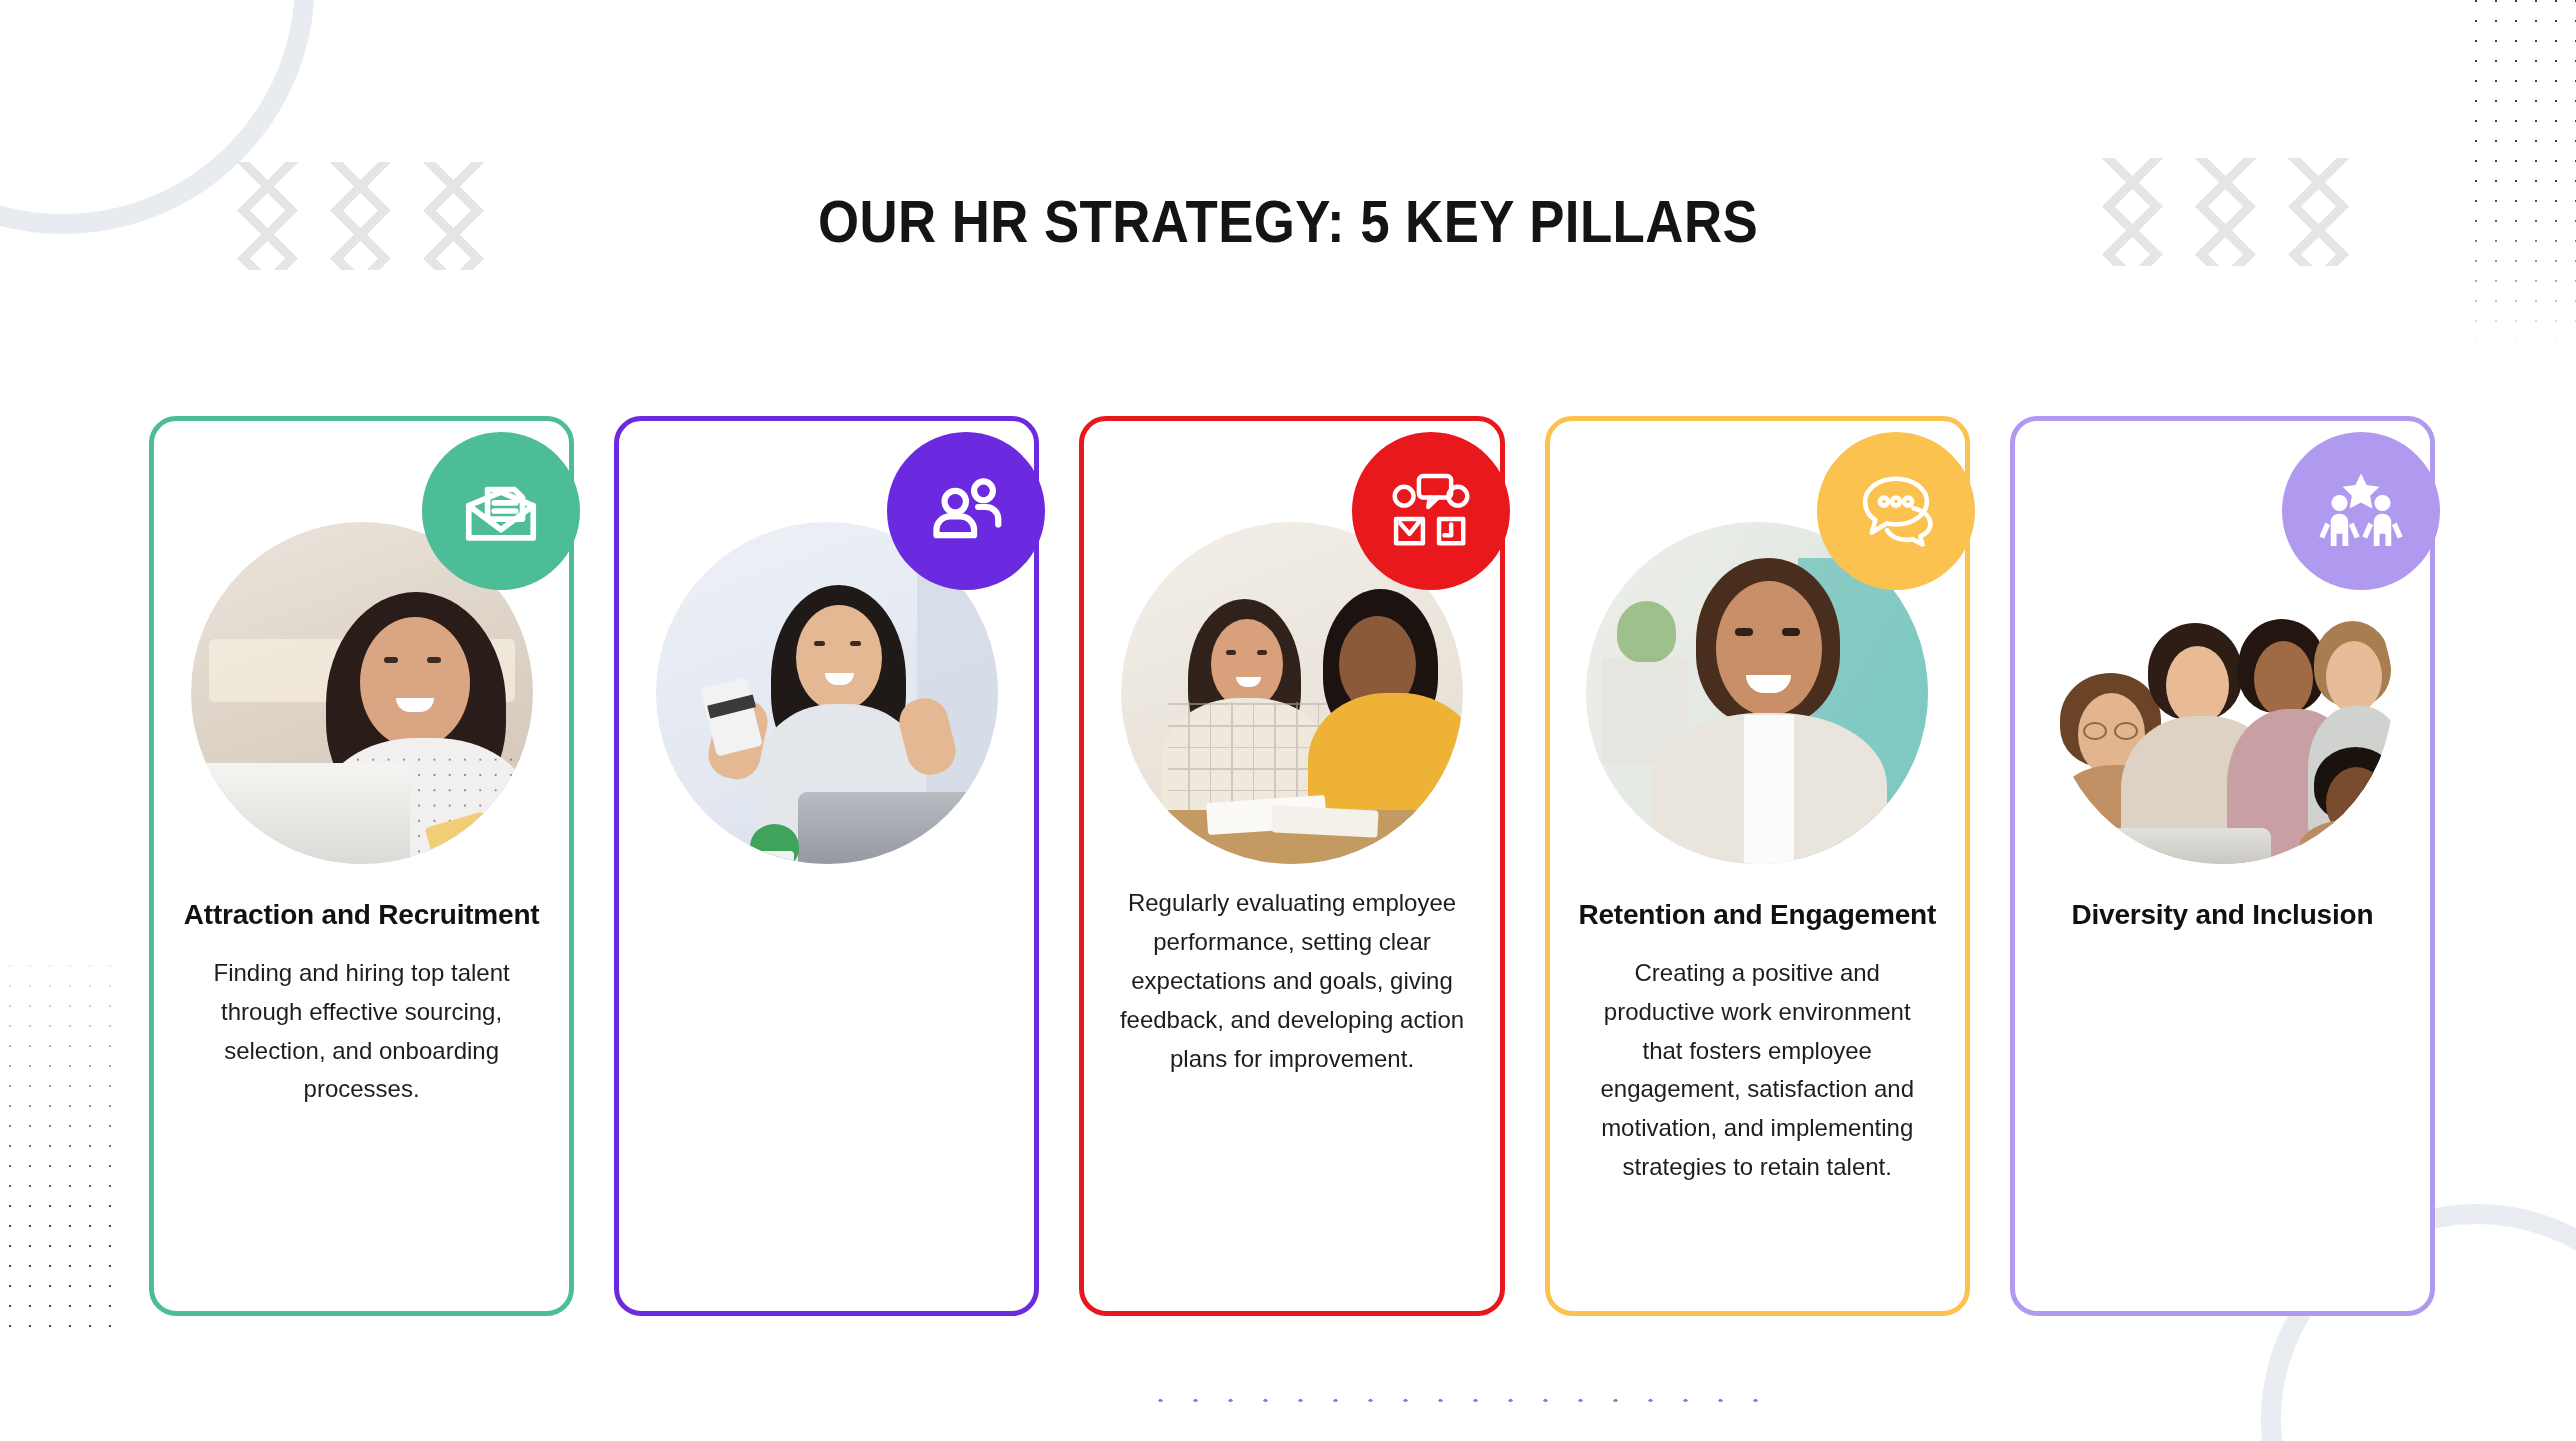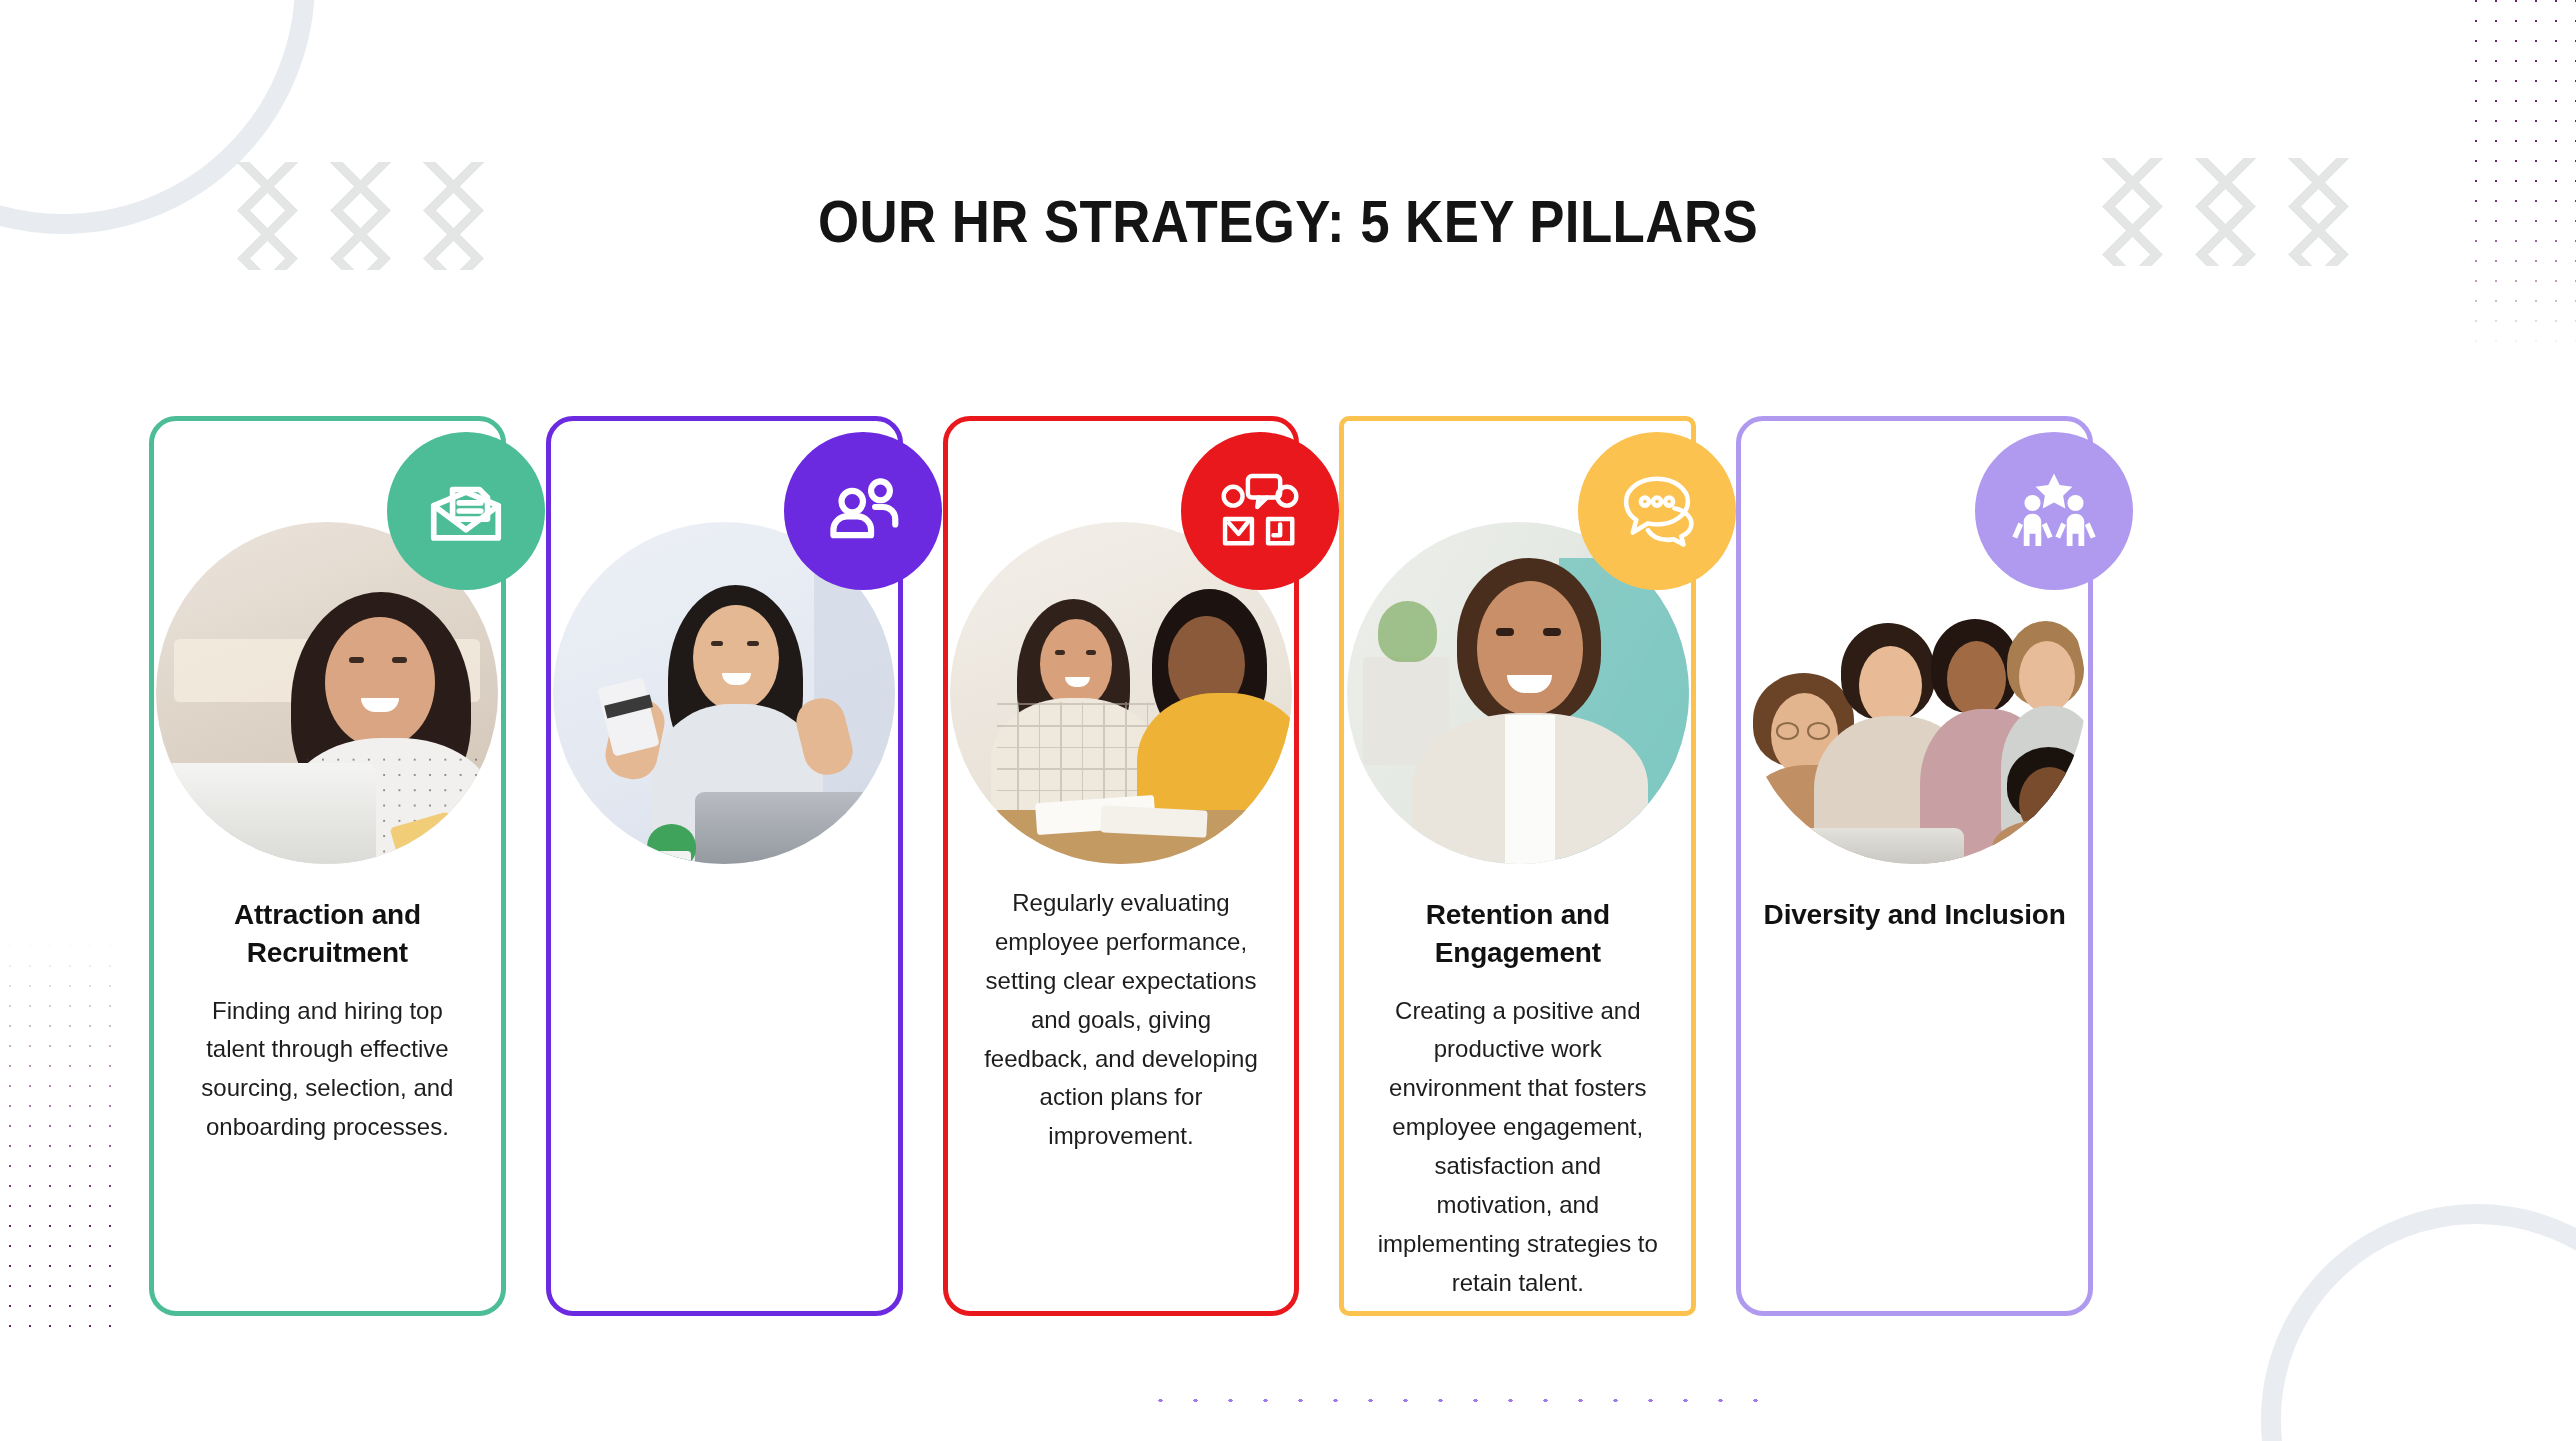--- a/index.html
+++ b/index.html
@@ -80,21 +80,21 @@
     color: #141414;
     font-family: "Liberation Sans Narrow", "Liberation Sans", sans-serif;
     transform: scaleX(.88);
   }
 
   
   .cards {
     position: absolute;
     left: 149px;
     top: 416px;
-    width: 1944px;
+    width: 2286px;
     display: flex;
     gap: 40px;
   }
   .card {
     position: relative;
     width: 430px;
     height: 900px;
     background: #ffffff;
     border: 5.4px solid #cccccc;
     border-radius: 27px;
@@ -145,21 +145,21 @@
     line-height: 1.62;
     color: #1d1d1d;
     padding: 0 32px;
     margin-top: 20px;
   }
 
   
   .c1 { border-color: #4cbd96; }
   .c2 { border-color: #6b2ae0; }
   .c3 { border-color: #e8181c; }
-  .c4 { border-color: #fbc24f; border-radius: 10px; }
+  .c4 { border-color: #fbc24f; }
   .c5 { border-color: #b09af0; }
 
   .b1 { background: #4cbd96; }
   .b2 { background: #6b2ae0; }
   .b3 { background: #e8181c; }
   .b4 { background: #fbc24f; }
   .b5 { background: #b09af0; }
 
   
   .sk { border-radius: 50%; }

